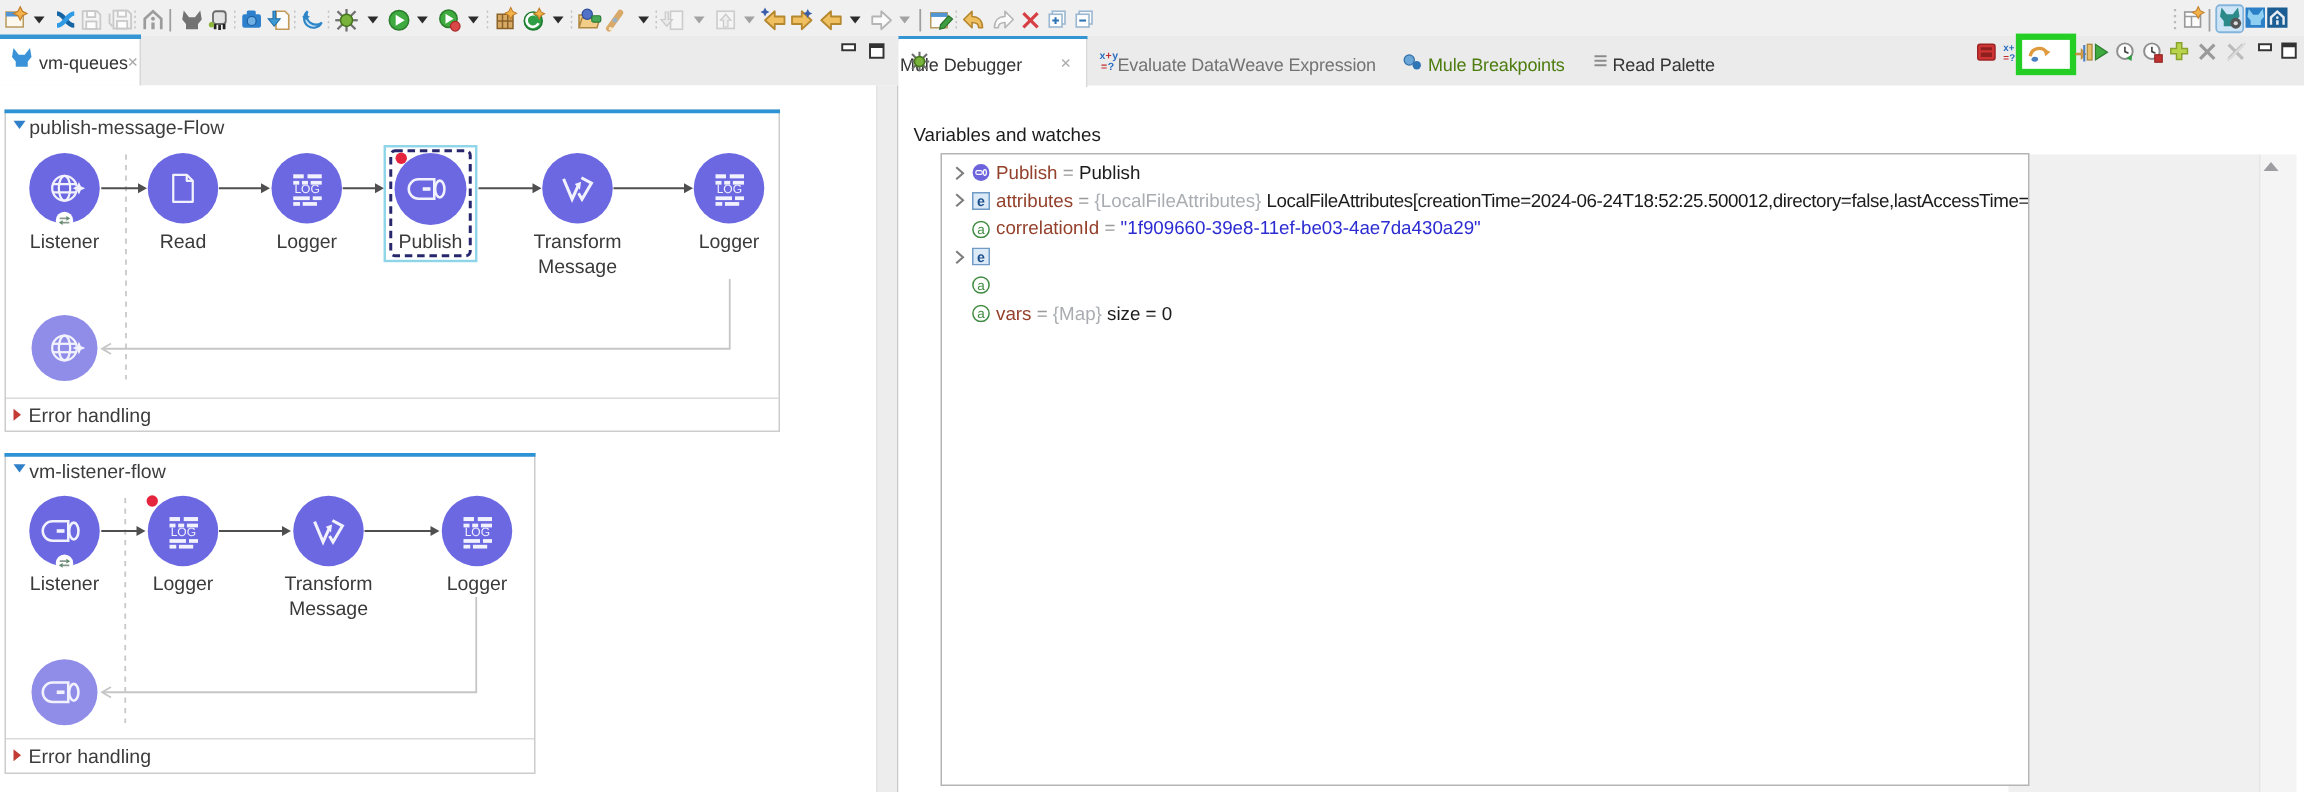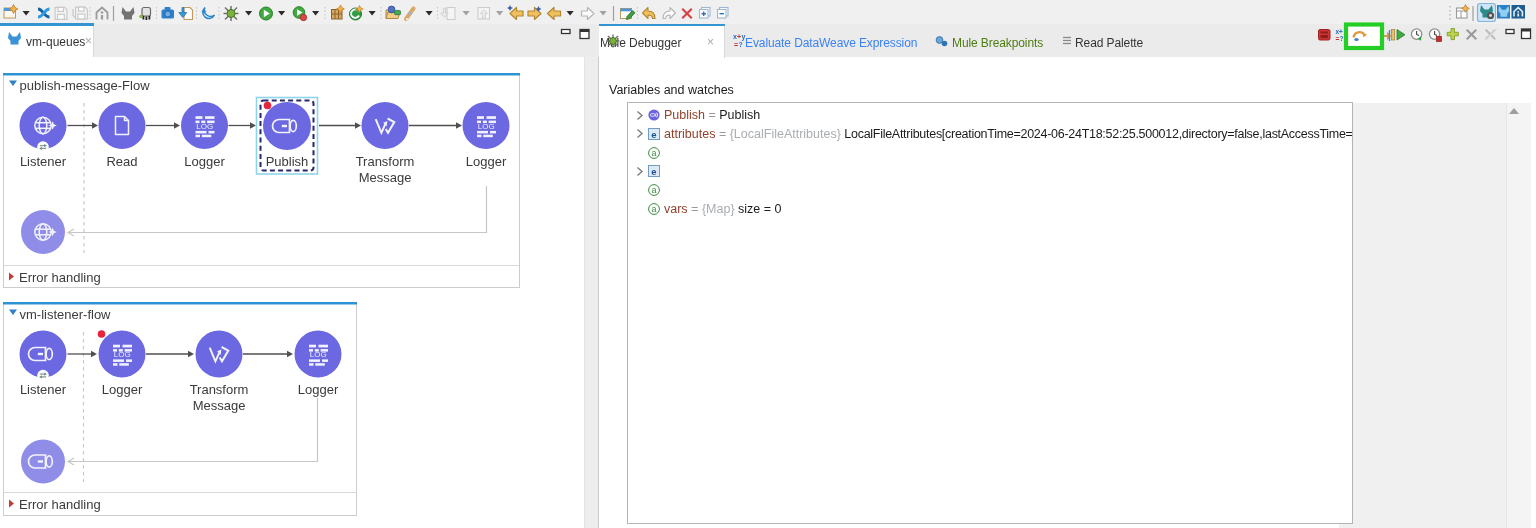--- a/index.html
+++ b/index.html
@@ -24,21 +24,21 @@
 <div class="abs" style="left:0;top:23px;width:94px;height:3px;background:#3595d3;"></div>
 <div class="abs" style="left:0;top:26px;width:93px;height:31px;background:#ffffff;border-right:1px solid #d8d8d8;"></div>
 <div class="abs tx" style="left:26px;top:35px;font-size:12px;color:#333;">vm-queues</div>
 <div class="abs tx" style="left:85px;top:34px;font-size:12px;color:#a9a9a9;">×</div>
 
 <div class="abs" style="left:599px;top:24px;width:126px;height:2.5px;background:#3595d3;"></div>
 <div class="abs" style="left:599px;top:26px;width:125px;height:32px;background:#ffffff;border-right:1px solid #d8d8d8;"></div>
 <div class="abs tx" style="left:600px;top:36px;font-size:12px;letter-spacing:-0.05px;color:#343434;">Mule Debugger</div>
 <div class="abs tx" style="left:707px;top:35px;font-size:12px;color:#ababab;">×</div>
 
-<div class="abs tx" style="left:745px;top:36px;font-size:12px;letter-spacing:-0.1px;color:#3b82f6;">Evaluate DataWeave Expression</div>
+<div class="abs tx" style="left:745px;top:36px;font-size:12px;letter-spacing:-0.1px;color:#737373;">Evaluate DataWeave Expression</div>
 <div class="abs tx" style="left:952px;top:36px;font-size:12px;letter-spacing:-0.1px;color:#4d7c0f;">Mule Breakpoints</div>
 <div class="abs tx" style="left:1075px;top:36px;font-size:12px;letter-spacing:-0.1px;color:#343434;">Read Palette</div>
 
 <svg class="abs" id="icons" style="left:0;top:0;" width="1536" height="58" viewBox="0 0 1536 58">
 <defs>
   <path id="tri" d="M0,0 h7.2 l-3.6,4.6 z"></path>
   <g id="goldarrowL">
     <path d="M 0,6.5 L 6.5,0.5 L 6.5,4 L 13,4 L 13,9 L 6.5,9 L 6.5,12.5 Z" fill="#f0c060" stroke="#b5872e" stroke-width="1.2" stroke-linejoin="round"></path>
   </g>
   <g id="floppy" fill="none" stroke="#c9c9c9" stroke-width="1.2">
@@ -522,20 +522,21 @@
         <rect x="0.5" y="0.5" width="11" height="11" fill="#dceaf8" stroke="#6f9bc4"></rect>
         <text x="6" y="9.5" text-anchor="middle" font-size="9.5" font-weight="bold" fill="#1c4f8b" font-family="Liberation Sans">e</text>
       </svg>
     <span class="vname">attributes <span class="veq">=</span> <span class="vgray">{LocalFileAttributes}</span> <span style="color:#1c1c1c;letter-spacing:-0.28px">LocalFileAttributes[creationTime=2024-06-24T18:52:25.500012,directory=false,lastAccessTime=</span></span>
   </div>
   <div class="vrow" style="top:40.4px;">
     <svg class="vic" viewBox="0 0 12 12">
         <circle cx="6" cy="6" r="5.4" fill="#fff" stroke="#3f8b41" stroke-width="1"></circle>
         <text x="6" y="9.3" text-anchor="middle" font-size="9" fill="#3f8b41" font-family="Liberation Sans">a</text>
       </svg>
+    <span class="vname">correlationId <span class="veq">=</span> <span class="vblue">"1f909660-39e8-11ef-be03-4ae7da430a29"</span></span>
   </div>
   <div class="vrow" style="top:59.1px;">
     <svg class="vch" viewBox="0 0 8 11">
         <path d="M1.5,1.5 L6,5.5 L1.5,9.5" stroke="#7d7d7d" stroke-width="1.4" fill="none"></path>
       </svg>
     <svg class="vic" viewBox="0 0 12 12">
         <rect x="0.5" y="0.5" width="11" height="11" fill="#dceaf8" stroke="#6f9bc4"></rect>
         <text x="6" y="9.5" text-anchor="middle" font-size="9.5" font-weight="bold" fill="#1c4f8b" font-family="Liberation Sans">e</text>
       </svg>
   </div>

